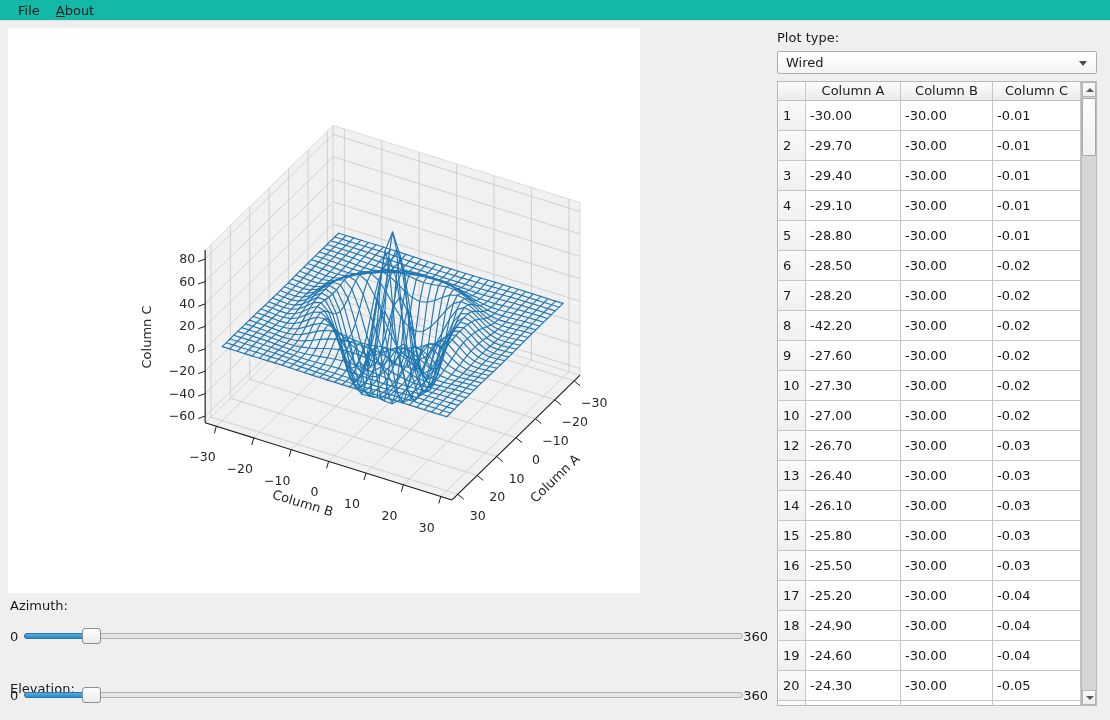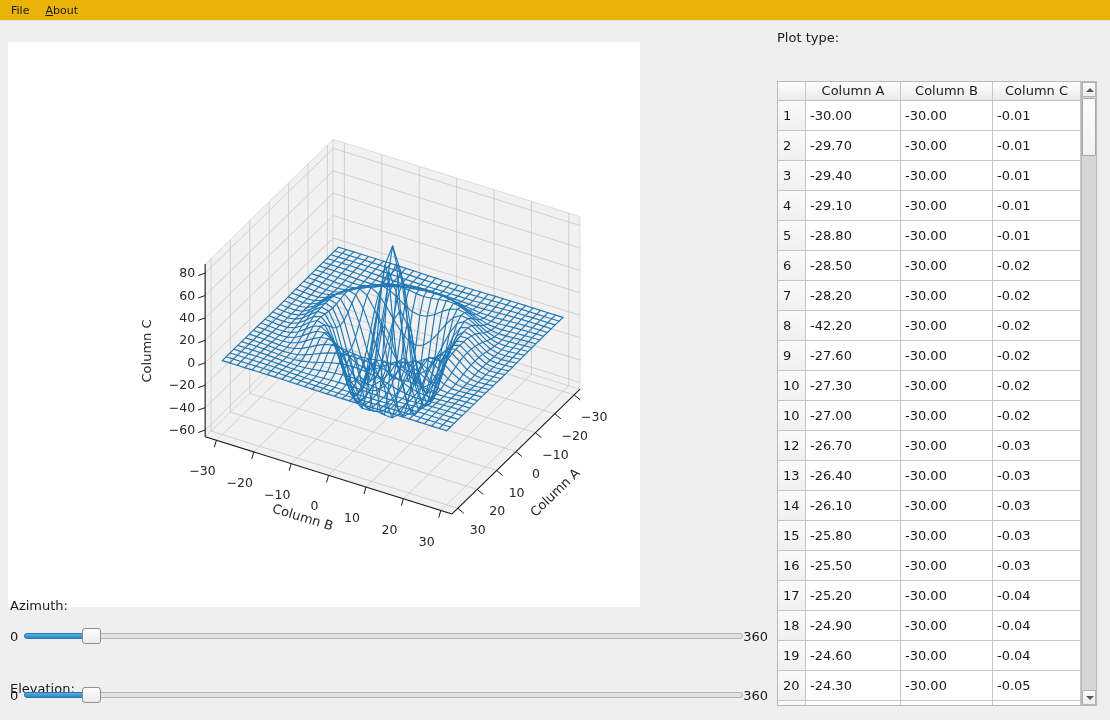--- a/index.html
+++ b/index.html
@@ -2,26 +2,26 @@
 <html><head>
 <meta charset="utf-8">
 <style>
   * { margin:0; padding:0; box-sizing:border-box; }
   html,body { width:1110px; height:720px; overflow:hidden; }
   body { font-family:"DejaVu Sans","Liberation Sans",sans-serif; background:#efefef; color:#1a1a1a; }
   #app { position:relative; width:1110px; height:720px; }
 
   
   .menubar { position:absolute; left:0; top:0; width:1110px; height:21px;
-             background:#eab308; border-bottom:1px solid #dcdcdc;
-             display:flex; align-items:center; padding-left:3px; font-size:11px; }
+             background:#14b8a6; border-bottom:1px solid #dcdcdc;
+             display:flex; align-items:center; padding-left:10px; font-size:13px; }
   .menu-item { padding:1px 8px; cursor:default; }
 
   
-  .figure { position:absolute; left:8px; top:42px; width:632px; height:565px; background:#ffffff; }
+  .figure { position:absolute; left:8px; top:28px; width:632px; height:565px; background:#ffffff; }
   .figure svg { display:block; }
   .figure text { font-family:"DejaVu Sans","Liberation Sans",sans-serif; }
 
   
   .plot-type-label { position:absolute; left:777px; top:30px; font-size:13px; }
   .dropdown { position:absolute; left:777px; top:51px; width:320px; height:23px;
               background:linear-gradient(#ffffff,#f4f4f4); border:1px solid #adadad; border-radius:2px;
               font-size:13px; display:flex; align-items:center; padding:0 8px; }
   .dd-arrow { position:absolute; right:9px; top:9px; width:0; height:0;
               border-left:4px solid transparent; border-right:4px solid transparent; border-top:5px solid #4a4a4a; }
@@ -247,20 +247,24 @@
           <polyline points="532.6,268.4 528.7,272.1 524.8,275.9 520.9,279.7 517.0,283.6 513.2,287.6 509.3,291.7 505.4,295.8 501.5,299.9 497.6,303.9 493.8,307.7 489.9,311.3 486.0,314.7 482.1,318.2 478.2,321.7 474.4,325.3 470.5,329.2 466.6,333.3 462.7,337.4 458.8,341.5 455.0,345.5 451.1,349.3 447.2,352.8 443.3,356.3 439.4,359.7 435.6,363.2 431.7,366.7 427.8,370.4 423.9,374.2 420.0,378.0 416.2,381.8" fill="none" stroke="#1f77b4" stroke-width="1.15" stroke-linejoin="round" stroke-linecap="round"></polyline>
           <polyline points="540.0,270.7 536.2,274.5 532.3,278.2 528.4,282.0 524.5,285.8 520.6,289.7 516.8,293.6 512.9,297.6 509.0,301.7 505.1,305.8 501.2,309.8 497.4,313.7 493.5,317.6 489.6,321.4 485.7,325.2 481.8,328.9 478.0,332.7 474.1,336.5 470.2,340.3 466.3,344.0 462.4,347.6 458.6,351.1 454.7,354.6 450.8,358.1 446.9,361.6 443.0,365.3 439.2,369.0 435.3,372.7 431.4,376.5 427.5,380.3 423.6,384.1" fill="none" stroke="#1f77b4" stroke-width="1.15" stroke-linejoin="round" stroke-linecap="round"></polyline>
           <polyline points="547.5,273.1 543.6,276.8 539.8,280.6 535.9,284.4 532.0,288.1 528.1,291.9 524.2,295.7 520.4,299.6 516.5,303.6 512.6,307.5 508.7,311.5 504.8,315.5 501.0,319.5 497.1,323.3 493.2,327.2 489.3,331.0 485.4,334.8 481.6,338.5 477.7,342.1 473.8,345.8 469.9,349.3 466.0,352.9 462.2,356.5 458.3,360.1 454.4,363.8 450.5,367.5 446.6,371.3 442.8,375.1 438.9,378.9 435.0,382.7 431.1,386.5" fill="none" stroke="#1f77b4" stroke-width="1.15" stroke-linejoin="round" stroke-linecap="round"></polyline>
           <polyline points="555.0,275.4 551.1,279.2 547.2,282.9 543.4,286.7 539.5,290.5 535.6,294.2 531.7,298.0 527.8,301.8 524.0,305.7 520.1,309.5 516.2,313.4 512.3,317.3 508.4,321.2 504.6,325.1 500.7,328.9 496.8,332.7 492.9,336.5 489.0,340.2 485.2,343.9 481.3,347.5 477.4,351.2 473.5,354.9 469.6,358.6 465.8,362.3 461.9,366.1 458.0,369.8 454.1,373.6 450.2,377.4 446.4,381.2 442.5,385.0 438.6,388.8" fill="none" stroke="#1f77b4" stroke-width="1.15" stroke-linejoin="round" stroke-linecap="round"></polyline>
         </g>
       </svg>
   </div>
 
   <div class="plot-type-label">Plot type:</div>
 
+  <div class="dropdown">
+    <span>Wired</span>
+    <span class="dd-arrow"></span>
+  </div>
 
   <div class="table">
     <div class="thead" id="thead">
         <div class="th"></div>
         <div class="th">Column A</div>
         <div class="th">Column B</div>
         <div class="th">Column C</div>
       </div>
     <div class="tbody" id="tbody">
         <div class="tr">

